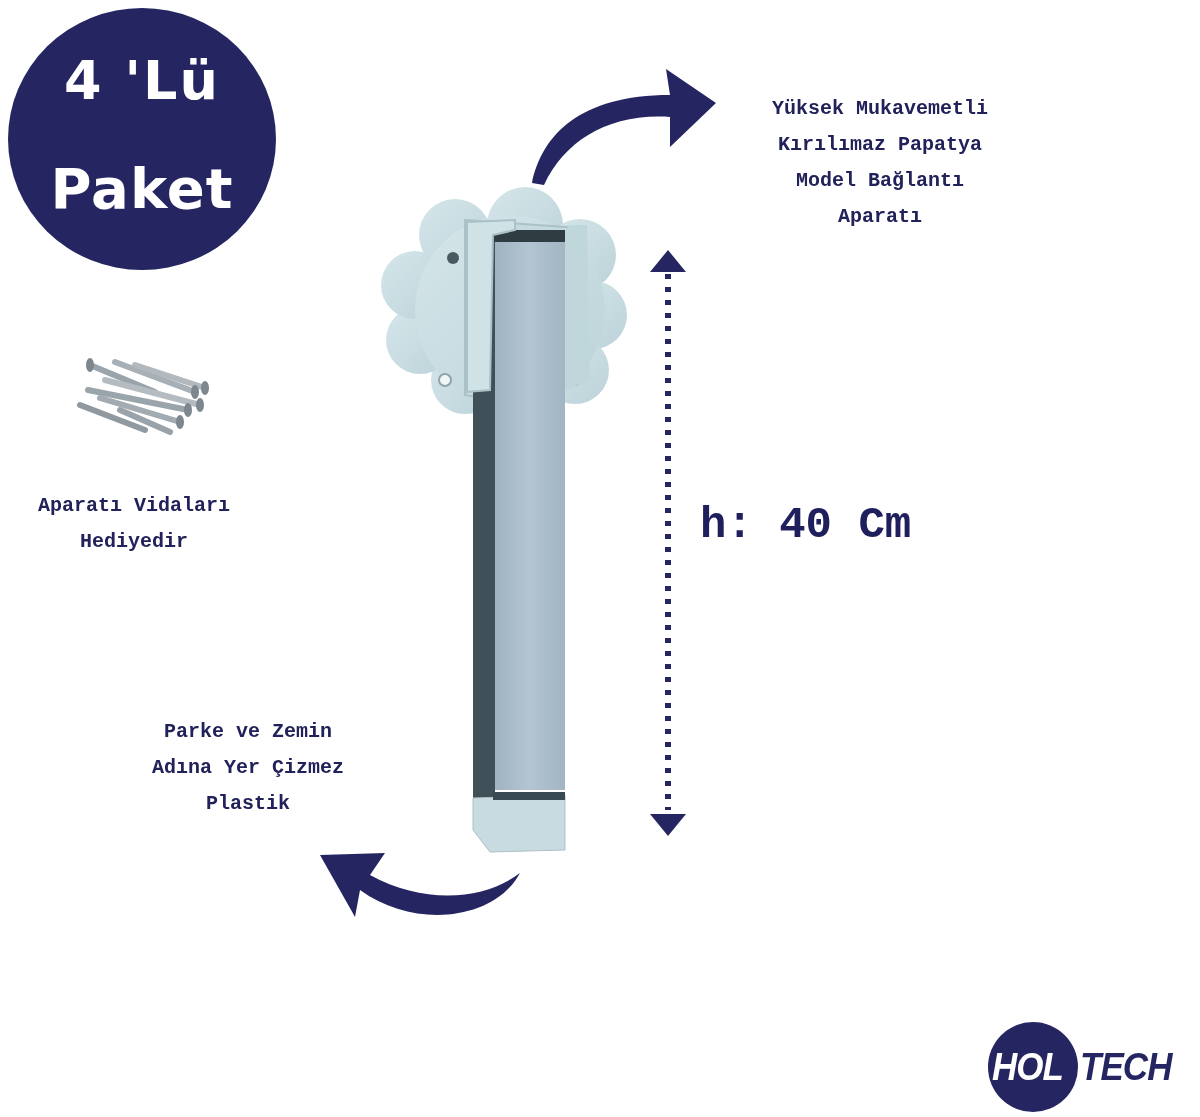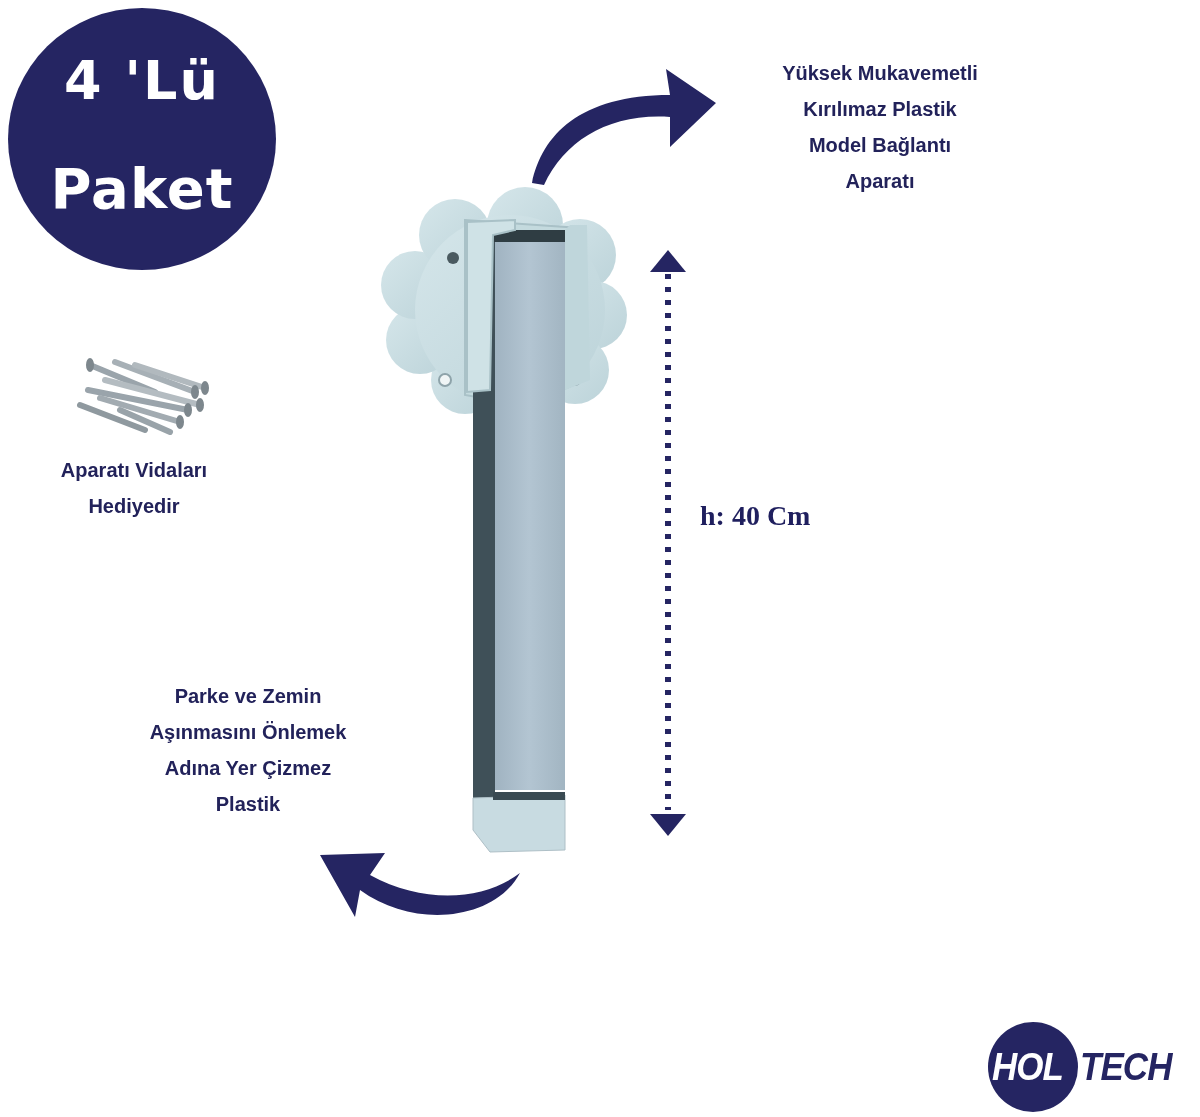--- a/index.html
+++ b/index.html
@@ -32,37 +32,38 @@
       font-weight: bold;
       line-height: 1.12;
       gap: 36px;
     }
     .badge .line1 { font-size: 54px; letter-spacing: 2px; margin-top: -6px; }
     .badge .line2 { font-size: 56px; letter-spacing: 1px; margin-top: 10px; text-align: center; }
 
     
     .callout {
       text-align: center;
-      font-family: Liberation Sans, sans-serif;
+      font-family: Liberation Mono, monospace;
       font-weight: bold;
       color: #22225a;
       font-size: 20px;
       line-height: 36px;
+      margin-top: 36px;
     }
     .callout .ln { display: block; white-space: nowrap; }
 
     .callout-top { left: 740px; top: 55px; width: 280px; }
     .callout-screws { left: 14px; top: 452px; width: 240px; font-size: 20px; line-height: 36px; }
     .callout-bottom { left: 108px; top: 678px; width: 280px; }
 
     .dimension-label {
       left: 700px; top: 500px;
-      font-family: Liberation Serif, serif;
-      font-weight: bold;
-      font-size: 28px;
+      font-family: Liberation Mono, monospace;
+      font-weight: bold;
+      font-size: 44px;
       color: #1f1f5e;
       white-space: nowrap;
     }
 
     
     .logo {
       left: 988px; top: 1022px;
       width: 212px; height: 90px;
     }
     .logo-circle {
@@ -106,21 +107,21 @@
   <span class="line1">4 'Lü</span>
   <span class="line2">Paket</span>
 </div>
 
 <svg style="left:520px; top:55px;" width="200" height="140" viewBox="0 0 200 140">
   <path d="M12 128 C 22 80, 60 40, 150 40 L 146 14 L 196 48 L 150 92 L 150 62 C 90 58, 45 85, 24 130 Z" fill="#252562"></path>
 </svg>
 
 <div class="abs callout callout-top">
   <span class="ln">Yüksek Mukavemetli</span>
-  <span class="ln">Kırılımaz Plastik</span>
+  <span class="ln">Kırılımaz Papatya</span>
   <span class="ln">Model Bağlantı</span>
   <span class="ln">Aparatı</span>
 </div>
 
 <svg style="left:60px; top:350px;" width="160" height="90" viewBox="0 0 160 90">
   <g stroke-linecap="round">
     <line x1="30" y1="15" x2="95" y2="42" stroke="#9aa4ab" stroke-width="6"></line>
     <line x1="55" y1="12" x2="135" y2="42" stroke="#a7b0b6" stroke-width="6"></line>
     <line x1="75" y1="15" x2="145" y2="38" stroke="#b1b9be" stroke-width="6"></line>
     <line x1="28" y1="40" x2="128" y2="60" stroke="#9aa4ab" stroke-width="6"></line>
@@ -195,21 +196,20 @@
 <svg style="left:648px; top:248px;" width="40" height="590" viewBox="0 0 40 590">
   <polygon points="20,2 38,24 2,24" fill="#252562"></polygon>
   <line x1="20" y1="26" x2="20" y2="562" stroke="#252562" stroke-width="6" stroke-dasharray="5 8"></line>
   <polygon points="20,588 38,566 2,566" fill="#252562"></polygon>
 </svg>
 
 <div class="abs dimension-label">h: 40 Cm</div>
 
 <div class="abs callout callout-bottom">
   <span class="ln">Parke ve Zemin</span>
-  <span class="ln">Aşınmasını Önlemek</span>
   <span class="ln">Adına Yer Çizmez</span>
   <span class="ln">Plastik</span>
 </div>
 
 <svg style="left:315px; top:835px;" width="215" height="100" viewBox="0 0 215 100">
   <path d="M 205 38 C 180 85, 100 95, 45 55 L 40 82 L 5 20 L 70 18 L 55 40 C 110 70, 170 65, 205 38 Z" fill="#252562"></path>
 </svg>
 
 <div class="abs logo">
   <div class="logo-circle"></div>

